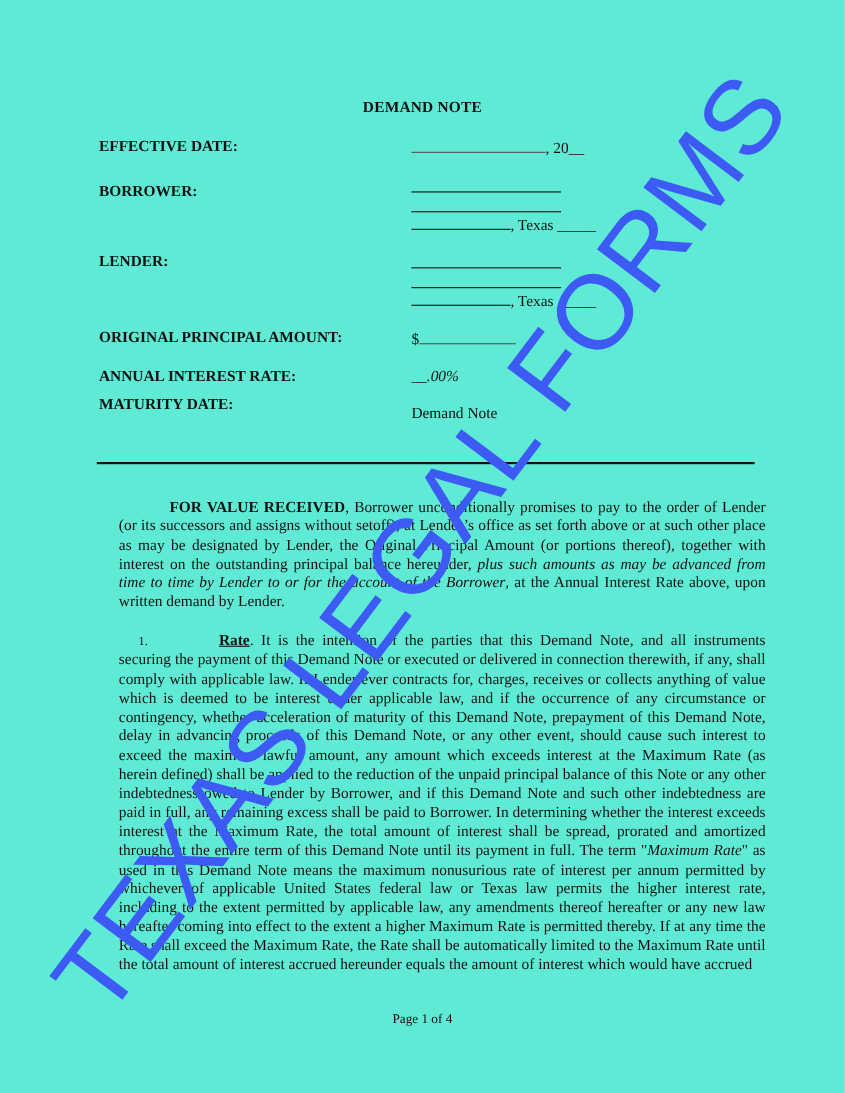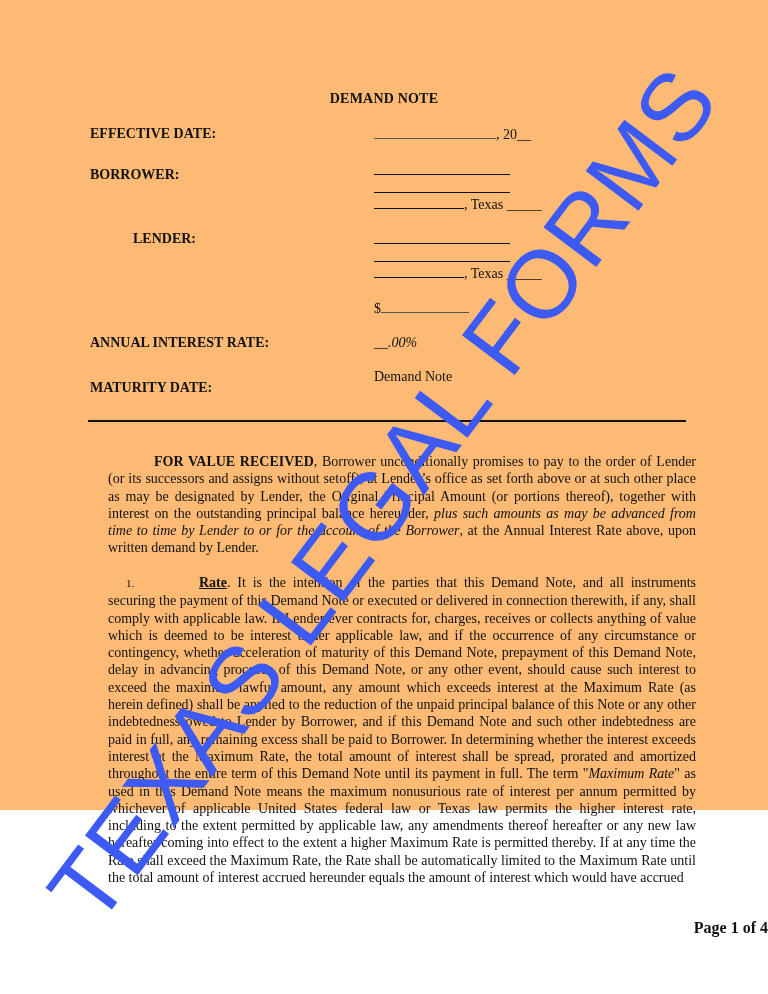--- a/index.html
+++ b/index.html
@@ -1,33 +1,33 @@
 <!DOCTYPE html>
 <html><head>
 <meta charset="utf-8">
 <style>
   html, body { margin:0; padding:0; background:#ffffff; }
   body { width:768px; height:994px; position:relative; overflow:hidden;
          font-family:"Liberation Serif", "DejaVu Serif", serif; color:#111; }
-  .page { position:absolute; left:0; top:0; width:768px; height:810px; background:#fdba74; }
+  .page { position:absolute; left:0; top:0; width:768px; height:994px; background:#5eead4; }
   .title { position:absolute; top:91px; left:0; width:768px; text-align:center;
            font-weight:bold; font-size:14px; letter-spacing:0.2px; }
   .hdr-row { position:absolute; left:90px; font-size:14px; font-weight:bold; }
   .hdr-val { position:absolute; left:374px; font-size:14px; }
   .blank { display:inline-block; border-bottom:1px solid #111; height:12px; vertical-align:baseline; }
   .blank-thin { border-bottom:1px solid #555; }
   .rule { position:absolute; left:88px; width:598px; top:420px; height:2px; background:#111; }
   .para { position:absolute; left:96px; width:588px; font-size:14px; line-height:17.3px;
           text-align:justify; text-align-last:left; margin:12px; }
   .para b { font-weight:bold; }
   .indent { display:inline-block; width:46px; }
   .num { display:inline-block; width:91px; padding-left:18px; box-sizing:border-box; font-size:11px; }
   .u { text-decoration:underline; font-weight:bold; }
   .ui { font-style:italic; }
-  .footer { position:absolute; top:919px; left:0; width:768px; text-align:right; font-size:16px; font-weight:bold; }
+  .footer { position:absolute; top:919px; left:0; width:768px; text-align:center; font-size:12px; font-weight:normal; }
   .watermark { position:absolute; left:383px; top:495px; width:0; height:0; pointer-events:none; }
   .watermark span { position:absolute; left:0; top:0; white-space:nowrap;
         font-family:"Liberation Sans", "DejaVu Sans", sans-serif; font-size:96px; font-weight:normal;
         transform:translate(-50%,-50%) rotate(-53deg); letter-spacing:1px; }
 </style>
 </head>
 <body>
 
 <div class="page">
 
@@ -38,35 +38,36 @@
     <span class="blank blank-thin" style="width:122px;"></span><span>, 20__</span>
   </div>
 
   <div class="hdr-row" style="top:167px;">BORROWER:</div>
   <div class="hdr-val" style="top:162px;"><span class="blank" style="width:136px;"></span></div>
   <div class="hdr-val" style="top:180px;"><span class="blank" style="width:136px;"></span></div>
   <div class="hdr-val" style="top:196px;">
     <span class="blank" style="width:90px;"></span><span>, Texas _____</span>
   </div>
 
-  <div class="hdr-row" style="top:231px;margin-left:43px;">LENDER:</div>
+  <div class="hdr-row" style="top:231px;">LENDER:</div>
   <div class="hdr-val" style="top:231px;"><span class="blank" style="width:136px;"></span></div>
   <div class="hdr-val" style="top:249px;"><span class="blank" style="width:136px;"></span></div>
   <div class="hdr-val" style="top:265px;">
     <span class="blank" style="width:90px;"></span><span>, Texas _____</span>
   </div>
 
+  <div class="hdr-row" style="top:300px;">ORIGINAL PRINCIPAL AMOUNT:</div>
   <div class="hdr-val" style="top:300px;">
     <span>$</span><span class="blank blank-thin" style="width:88px;"></span>
   </div>
 
   <div class="hdr-row" style="top:335px;">ANNUAL INTEREST RATE:</div>
   <div class="hdr-val" style="top:335px;font-style:italic;">__.00%</div>
 
-  <div class="hdr-row" style="top:380px;text-align:center;">MATURITY DATE:</div>
+  <div class="hdr-row" style="top:361px;text-align:center;">MATURITY DATE:</div>
   <div class="hdr-val" style="top:369px;">Demand Note</div>
 
   <div class="rule"></div>
 
   <p class="para" style="top:441px;"><span class="indent"></span><b>FOR VALUE RECEIVED</b><span>, Borrower unconditionally promises to pay to the order of Lender (or its successors and assigns without setoff), at Lender’s office as set forth above or at such other place as may be designated by Lender, the Original Principal Amount (or portions thereof), together with interest on the outstanding principal balance hereunder, </span><i>plus such amounts as may be advanced from time to time by Lender to or for the account of the Borrower</i><span>, at the Annual Interest Rate above, upon written demand by Lender.</span></p>
 
   <p class="para" style="top:562px;"><span class="num">1.</span><span class="u">Rate</span><span>.  It is the intention of the parties that this Demand Note, and all instruments securing the payment of this Demand Note or executed or delivered in connection therewith, if any, shall comply with applicable law.  If Lender ever contracts for, charges, receives or collects anything of value which is deemed to be interest under applicable law, and if the occurrence of any circumstance or contingency, whether acceleration of maturity of this Demand Note, prepayment of this Demand Note, delay in advancing proceeds of this Demand Note, or any other event, should cause such interest to exceed the maximum lawful amount, any amount which exceeds interest at the Maximum Rate (as herein defined) shall be applied to the reduction of the unpaid principal balance of this Note or any other indebtedness owed to Lender by Borrower, and if this Demand Note and such other indebtedness are paid in full, any remaining excess shall be paid to Borrower.  In determining whether the interest exceeds interest at the Maximum Rate, the total amount of interest shall be spread, prorated and amortized throughout the entire term of this Demand Note until its payment in full.  The term "</span><span class="ui">Maximum Rate</span><span>" as used in this Demand Note means the maximum nonusurious rate of interest per annum permitted by whichever of applicable United States federal law or Texas law permits the higher interest rate, including to the extent permitted by applicable law, any amendments thereof hereafter or any new law hereafter coming into effect to the extent a higher Maximum Rate is permitted thereby.  If at any time the Rate shall exceed the Maximum Rate, the Rate shall be automatically limited to the Maximum Rate until the total amount of interest accrued hereunder equals the amount of interest which would have accrued</span></p>
 
   <div class="footer">Page 1 of 4</div>
 

